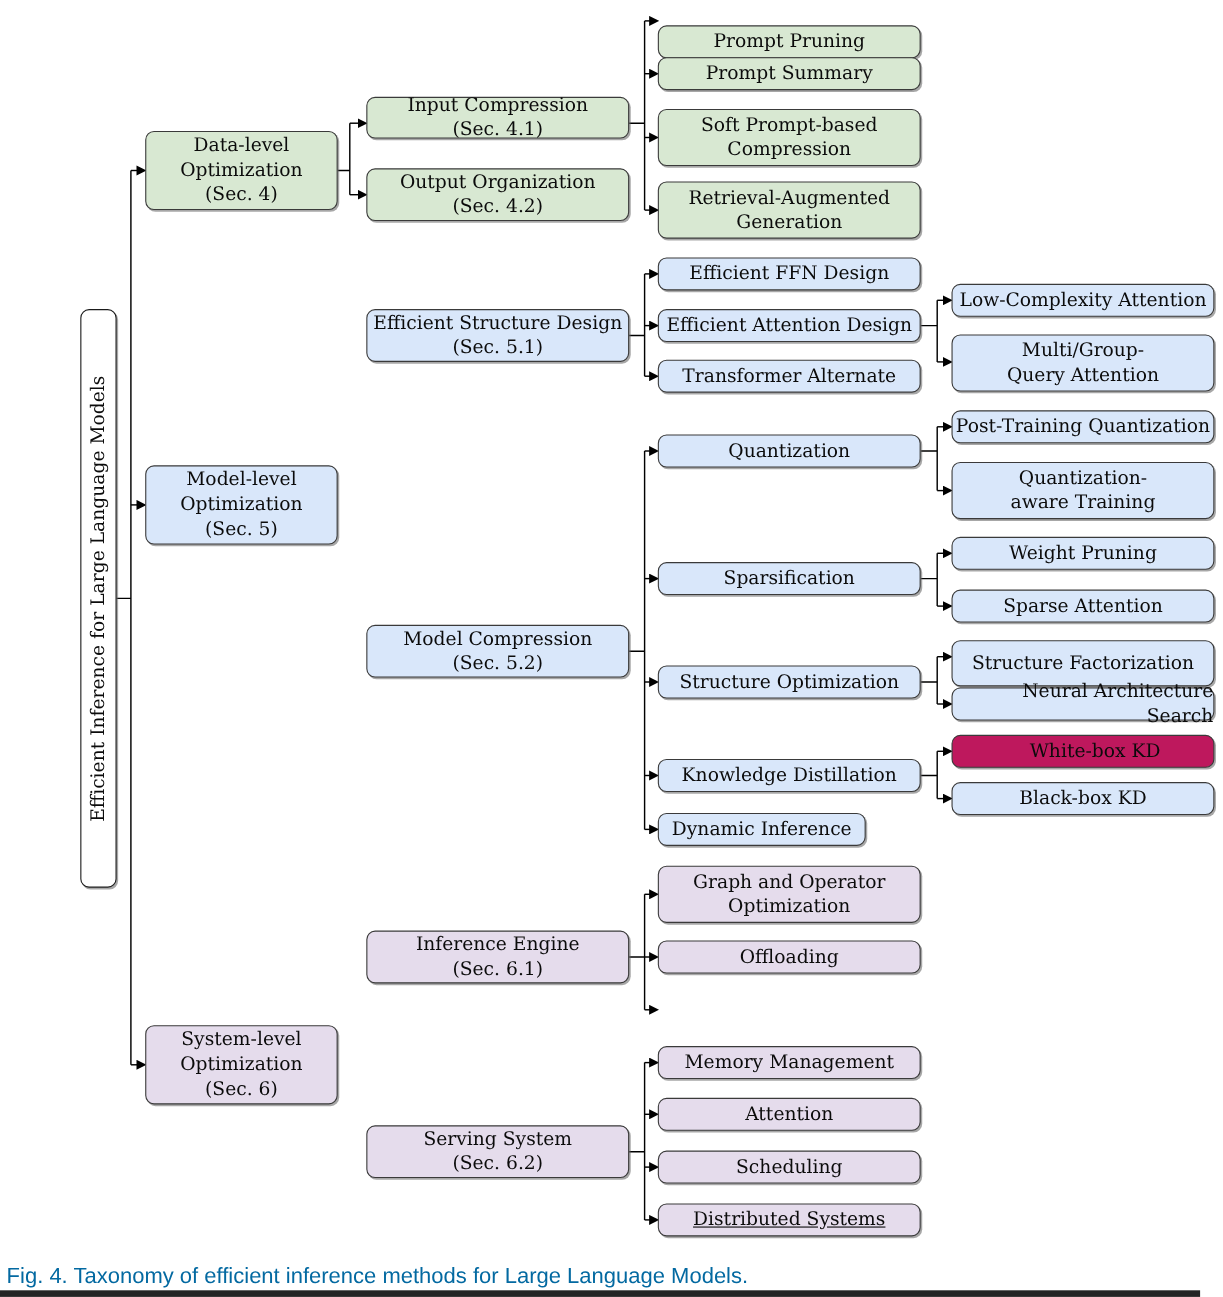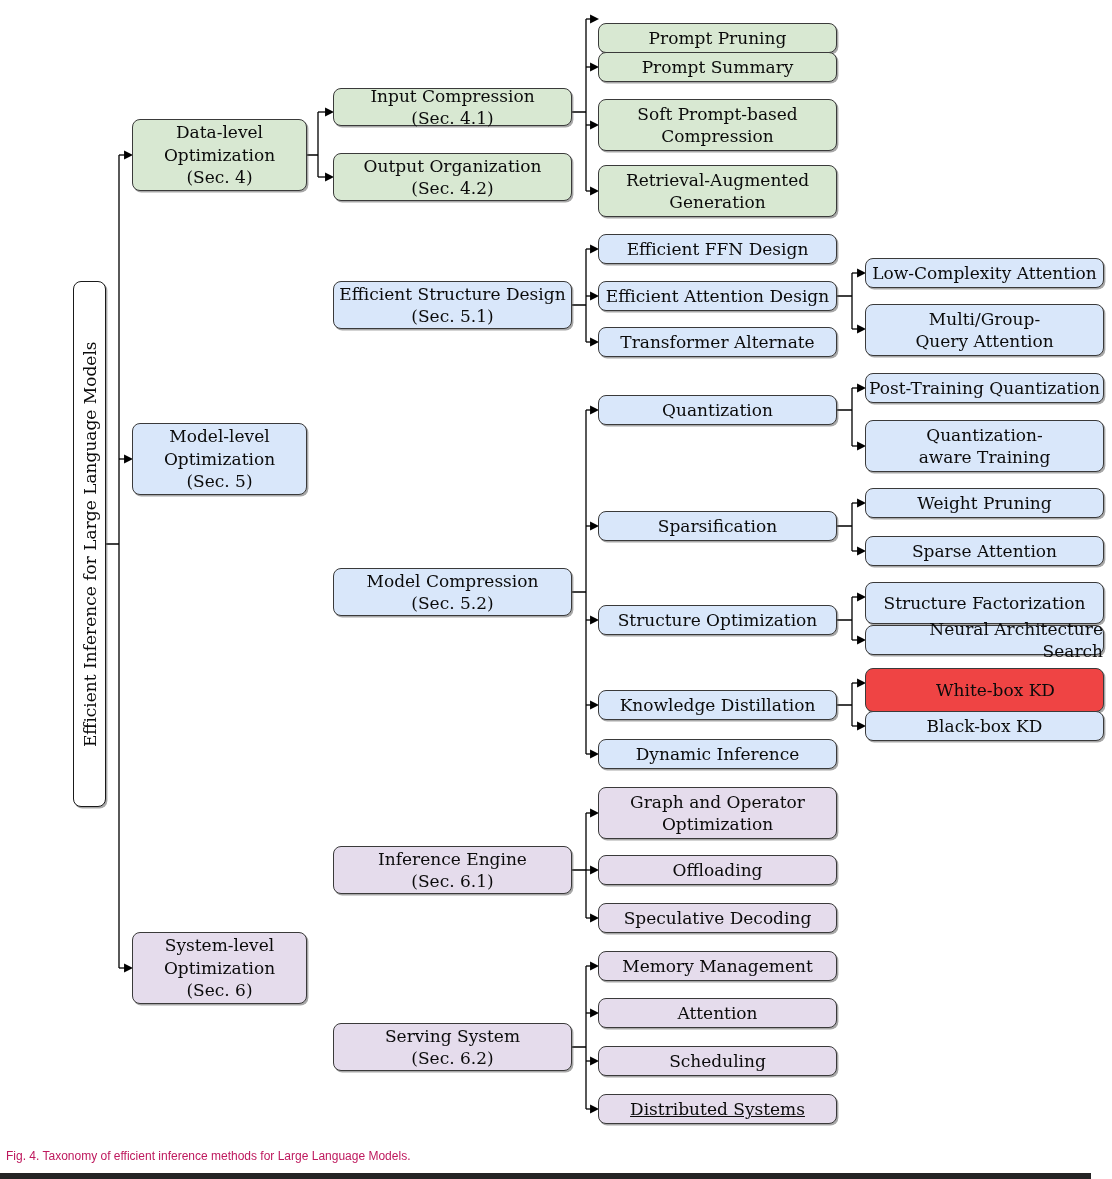--- a/index.html
+++ b/index.html
@@ -10,21 +10,21 @@
         border:1.4px solid #3a3a3a;border-radius:8px;
         display:flex;align-items:center;justify-content:center;
         text-align:center;color:#0b0b0b;
         font-size:17px;line-height:22.5px;white-space:pre-line;
         box-shadow:1.4px 1.6px 0 rgba(95,95,95,.55);
         background:#ffffff;}
   .root{background:#ffffff;border-color:#1a1a1a;}
   .vert{display:block;transform:rotate(-90deg);white-space:nowrap;font-size:17px;}
   .caption{position:absolute;z-index:2;left:6px;top:1149px;
            font-family:"Liberation Sans","DejaVu Sans",sans-serif;
-           font-size:12px;color:#be185d;}
+           font-size:20px;color:#0369a1;}
   .page-edge{position:absolute;z-index:2;left:0;top:1173px;width:1091px;height:6px;background:#242424;}
 </style>
 </head>
 <body>
 
 <div id="stage">
 
   <svg id="wires" width="1112" height="1179" viewBox="0 0 1112 1179">
     <defs>
       <marker id="arr" viewBox="0 0 10 10" refX="1" refY="5" markerWidth="7" markerHeight="7" orient="auto">
@@ -127,39 +127,38 @@
   <div class="node" style="left: 598px; top: 165px; width: 239px; height: 52px; background: rgb(216, 232, 210);">Retrieval-Augmented
 Generation</div>
 
   <div class="node" style="left: 598px; top: 234px; width: 239px; height: 30px; background: rgb(217, 231, 250);">Efficient FFN Design</div>
   <div class="node" style="left: 598px; top: 281px; width: 239px; height: 30px; background: rgb(217, 231, 250);">Efficient Attention Design</div>
   <div class="node" style="left: 598px; top: 327px; width: 239px; height: 30px; background: rgb(217, 231, 250);">Transformer Alternate</div>
   <div class="node" style="left: 598px; top: 395px; width: 239px; height: 30px; background: rgb(217, 231, 250);">Quantization</div>
   <div class="node" style="left: 598px; top: 511px; width: 239px; height: 30px; background: rgb(217, 231, 250);">Sparsification</div>
   <div class="node" style="left: 598px; top: 605px; width: 239px; height: 30px; background: rgb(217, 231, 250);">Structure Optimization</div>
   <div class="node" style="left: 598px; top: 690px; width: 239px; height: 30px; background: rgb(217, 231, 250);">Knowledge Distillation</div>
-  <div class="node" style="left: 598px; top: 739px; width: 239px; height: 30px; background: rgb(217, 231, 250);">Dynamic Inference</div>
+  <div class="node" style="left: 598px; top: 739px; width: 189px; height: 30px; background: rgb(217, 231, 250);">Dynamic Inference</div>
 
   <div class="node" style="left: 598px; top: 787px; width: 239px; height: 52px; background: rgb(229, 220, 236);">Graph and Operator
 Optimization</div>
   <div class="node" style="left: 598px; top: 855px; width: 239px; height: 30px; background: rgb(229, 220, 236);">Offloading</div>
-  <div class="node" style="left: 598px; top: 903px; width: 239px; height: 30px; background: rgb(229, 220, 236);">Speculative Decoding</div>
   <div class="node" style="left: 598px; top: 951px; width: 239px; height: 30px; background: rgb(229, 220, 236);">Memory Management</div>
   <div class="node" style="left: 598px; top: 998px; width: 239px; height: 30px; background: rgb(229, 220, 236);">Attention</div>
   <div class="node" style="left: 598px; top: 1046px; width: 239px; height: 30px; background: rgb(229, 220, 236);">Scheduling</div>
   <div class="node" style="left: 598px; top: 1094px; width: 239px; height: 30px; background: rgb(229, 220, 236); text-decoration: underline;">Distributed Systems</div>
 
   <div class="node" style="left: 865px; top: 258px; width: 239px; height: 30px; background: rgb(217, 231, 250);">Low-Complexity Attention</div>
   <div class="node" style="left: 865px; top: 304px; width: 239px; height: 52px; background: rgb(217, 231, 250);">Multi/Group-
 Query Attention</div>
   <div class="node" style="left: 865px; top: 373px; width: 239px; height: 30px; background: rgb(217, 231, 250);">Post-Training Quantization</div>
   <div class="node" style="left: 865px; top: 420px; width: 239px; height: 52px; background: rgb(217, 231, 250);">Quantization-
 aware Training</div>
   <div class="node" style="left: 865px; top: 488px; width: 239px; height: 30px; background: rgb(217, 231, 250);">Weight Pruning</div>
   <div class="node" style="left: 865px; top: 536px; width: 239px; height: 30px; background: rgb(217, 231, 250);">Sparse Attention</div>
   <div class="node" style="left: 865px; top: 582px; width: 239px; height: 42px; background: rgb(217, 231, 250);">Structure Factorization</div>
   <div class="node" style="left: 865px; top: 625px; width: 239px; height: 30px; background: rgb(217, 231, 250); text-align: right;">Neural Architecture Search</div>
-  <div class="node" style="left: 865px; top: 668px; width: 239px; height: 44px; background: #ef4444; padding-left: 22px;">White-box KD</div>
+  <div class="node" style="left: 865px; top: 668px; width: 239px; height: 30px; background: #be185d; padding-left: 22px;">White-box KD</div>
   <div class="node" style="left: 865px; top: 711px; width: 239px; height: 30px; background: rgb(217, 231, 250);">Black-box KD</div>
 
   <div class="caption">Fig. 4. Taxonomy of efficient inference methods for Large Language Models.</div>
   <div class="page-edge"></div>
 </div>
 
 </body></html>

